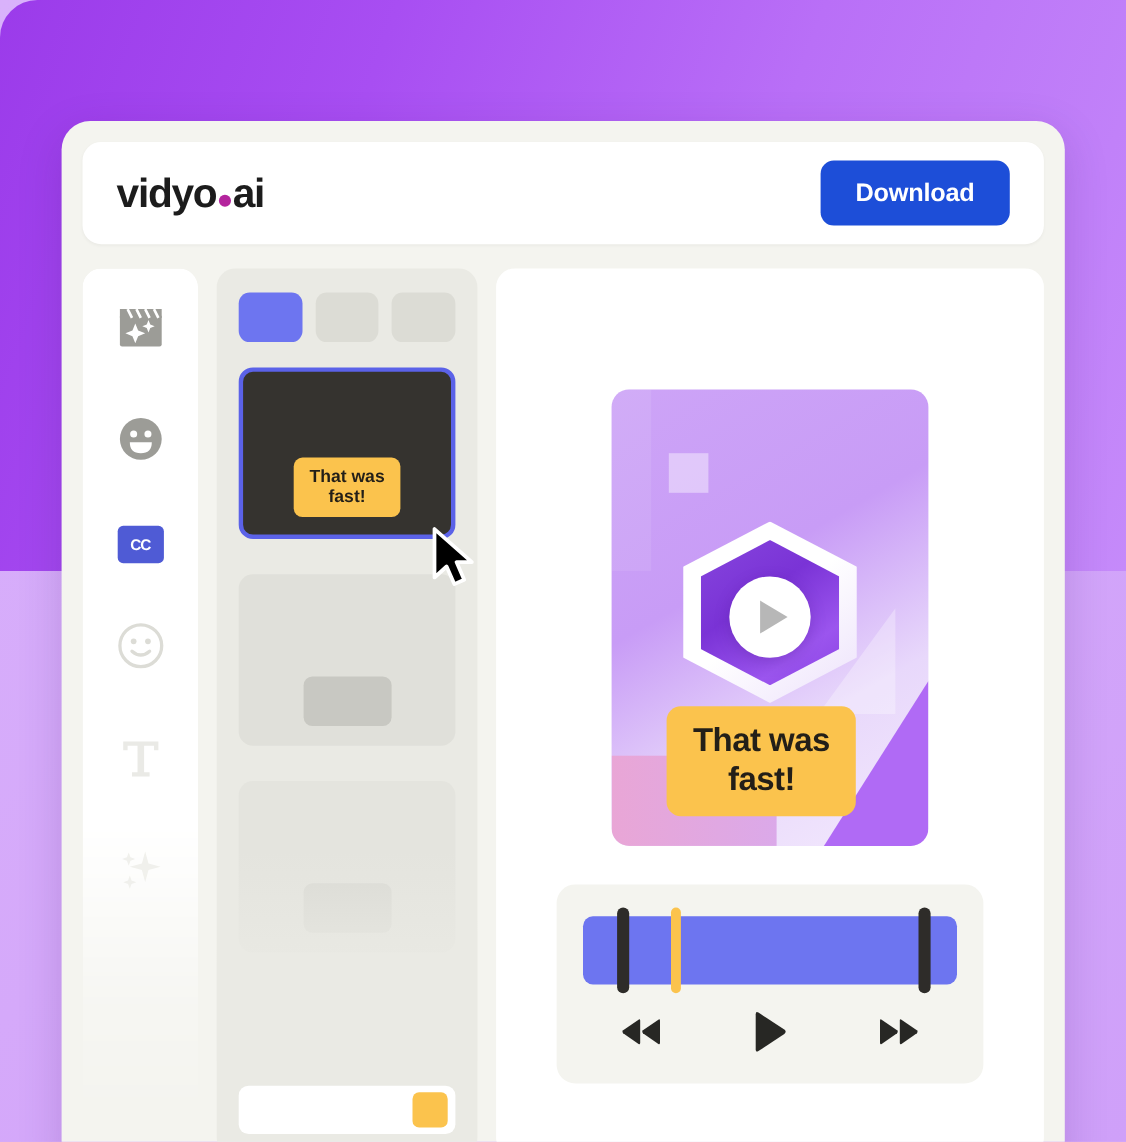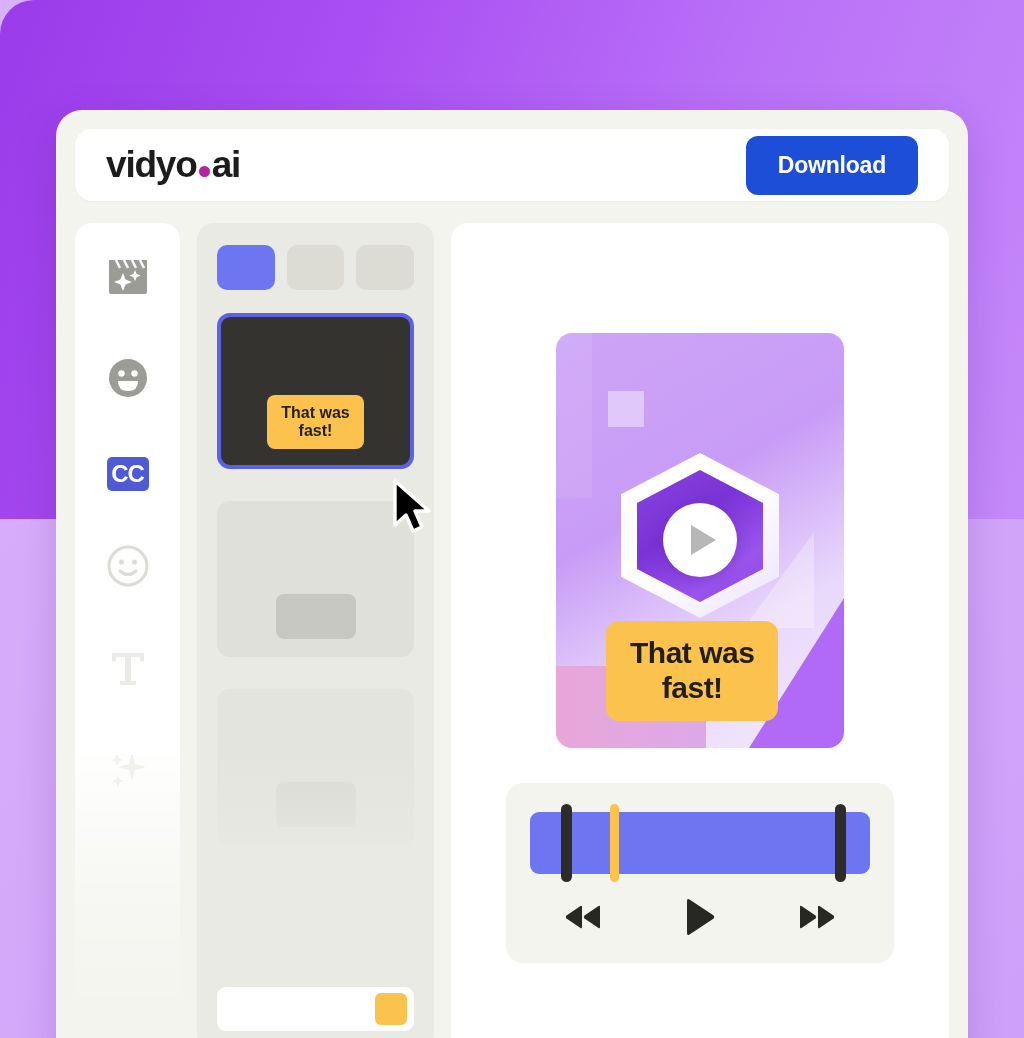--- a/index.html
+++ b/index.html
@@ -39,21 +39,21 @@
     background: #f4f4ef;
     border-radius: 26px;
     box-shadow: 0 12px 40px rgba(60,20,110,.18);
     padding: 19px;
     display: flex;
     flex-direction: column;
   }
 
   
   #top-bar {
-    height: 72px;
+    height: 93px;
     background: #ffffff;
     border-radius: 17px;
     display: flex;
     align-items: center;
     justify-content: space-between;
     padding: 0 31px;
     flex: none;
     box-shadow: 0 1px 3px rgba(0,0,0,.04);
   }
   #brand-logo {
@@ -115,21 +115,21 @@
     align-items: center;
     justify-content: center;
     cursor: pointer;
     flex: none;
   }
   .tool-btn.active-cc {
     width: 42px; height: 34px;
     background: #4f5bd5;
     border-radius: 5px;
     color: #ffffff;
-    font-size: 24px;
+    font-size: 14px;
     font-weight: bold;
     letter-spacing: -1px;
     font-family: "Liberation Sans", sans-serif;
   }
 
   
   #clips-panel {
     width: 237px;
     flex: none;
     background: #eaeae4;

